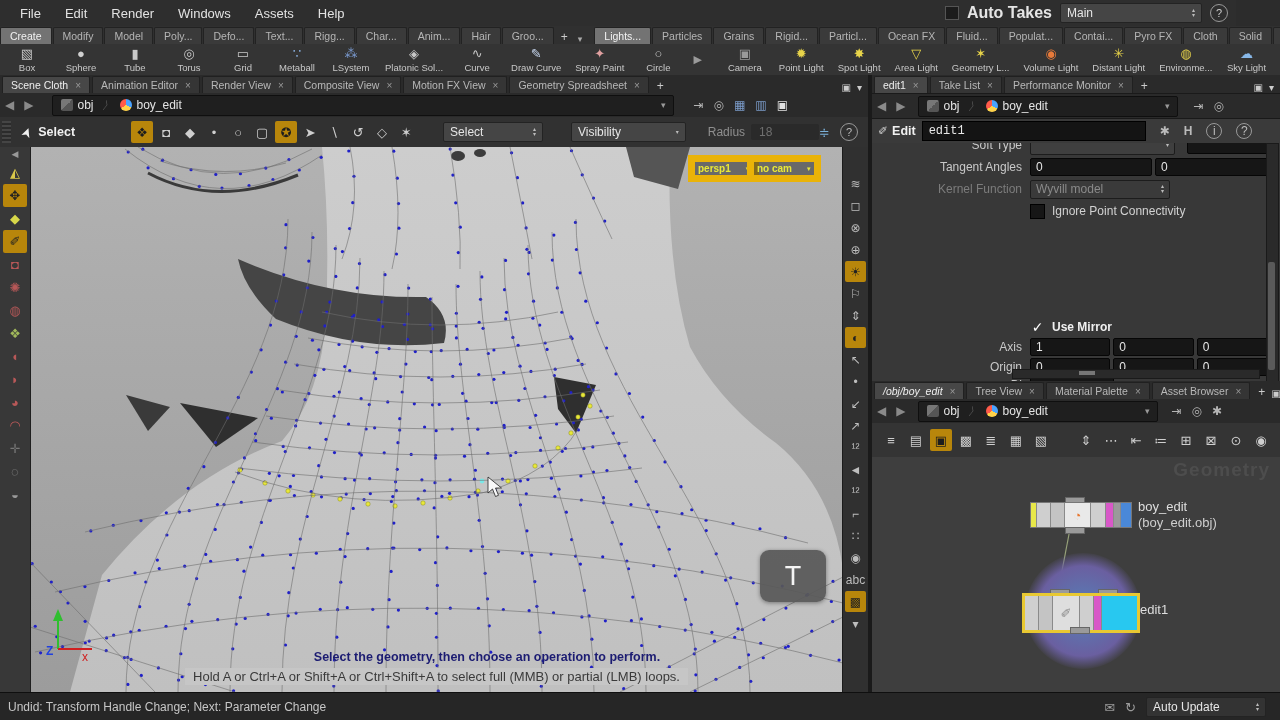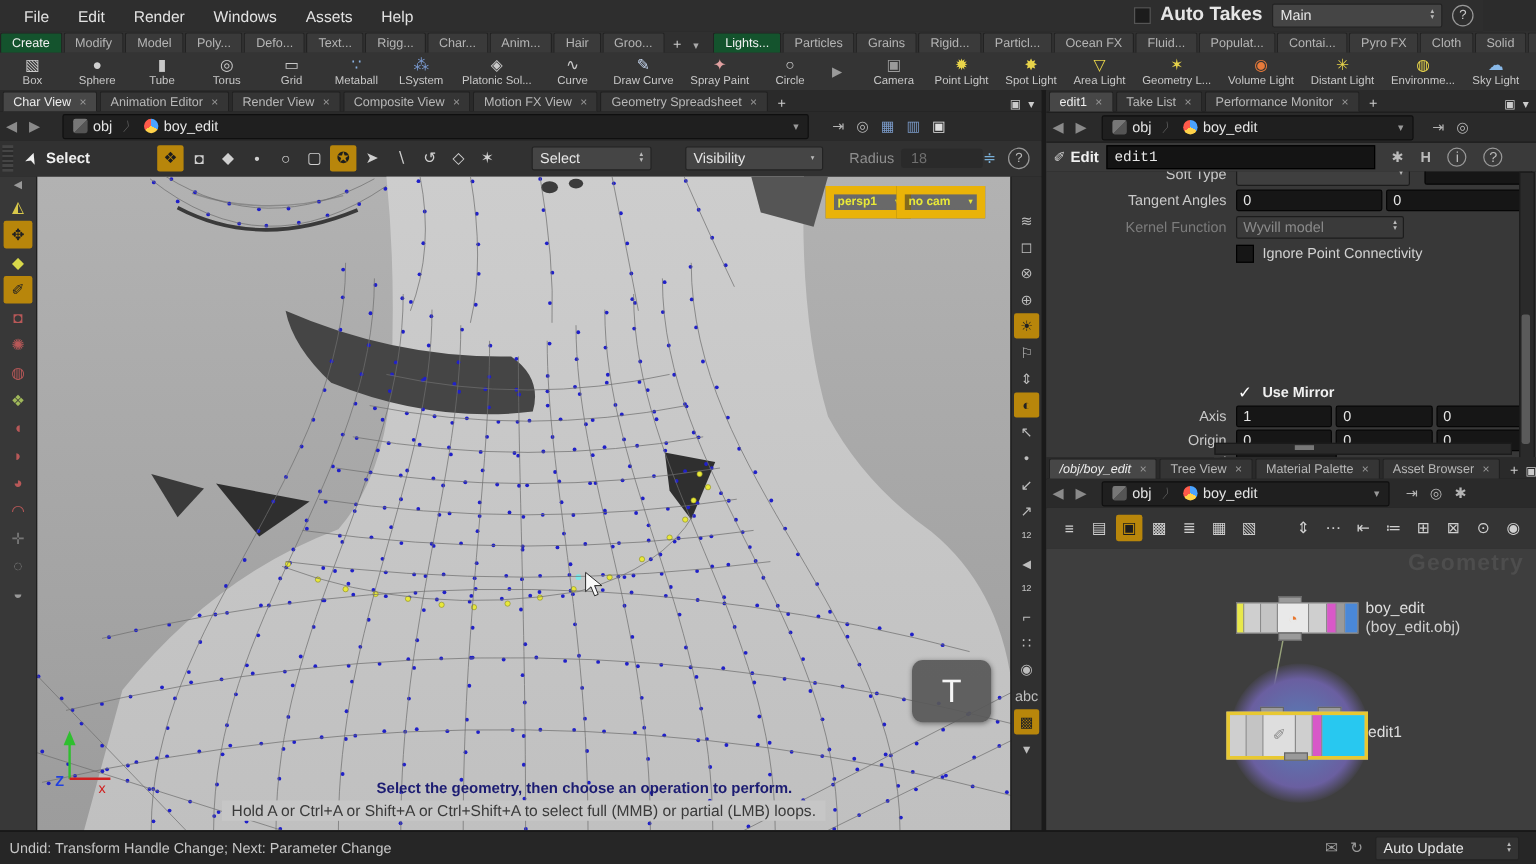--- a/index.html
+++ b/index.html
@@ -13,21 +13,21 @@
   #menubar-right{position:absolute;right:8px;top:0;height:26px;display:flex;align-items:center;gap:8px;}
   .cb{width:12px;height:12px;background:#1c1c1c;border:1px solid #555;display:inline-flex;align-items:center;justify-content:center;font-size:11px;color:#fff;}
   .dd{background:#454545;border:1px solid #232323;border-radius:2px;height:18px;display:flex;align-items:center;
       font-size:12px;color:#e6e6e6;padding:0 6px;position:relative;}
   .spin{display:flex;flex-direction:column;font-size:6px;line-height:5px;color:#bbb;margin-left:auto;padding-left:6px;}
   .qmark{width:16px;height:16px;border:1px solid #999;border-radius:50%;font-size:11px;color:#ccc;display:flex;align-items:center;justify-content:center;}
   
   #shelf-tabs{left:0;top:26px;width:1280px;height:18px;background:#303030;display:flex;align-items:flex-end;}
   .shelfgrip{width:8px;height:100%;background:repeating-linear-gradient(45deg,#444 0 2px,#2a2a2a 2px 4px);}
   .stab{font-size:10.5px;color:#b5b5b5;background:#3a3a3a;border:1px solid #222;border-bottom:none;padding:2px 9px 2px 9px;margin-right:1px;border-radius:2px 2px 0 0;white-space:nowrap;}
-  .stab.active{background:#14532d;color:#f2f2f2;}
+  .stab.active{background:#737373;color:#f2f2f2;}
   .tabplus{font-size:12px;color:#ccc;padding:0 6px;}
   .tabarrow{font-size:9px;color:#aaa;padding:0 4px;}
   .shelfsep{width:6px;height:100%;background:repeating-linear-gradient(0deg,#444 0 2px,#2a2a2a 2px 4px);margin:0 4px;}
   #shelf-tools{left:0;top:44px;width:1280px;height:31px;background:#343434;border-bottom:1px solid #1c1c1c;display:flex;align-items:center;}
   .tool{display:inline-flex;flex-direction:column;align-items:center;justify-content:center;padding:0 7px;min-width:40px;}
   .tool .tglyph{font-size:13px;line-height:14px;height:15px;}
   .tool .tlabel{font-size:9.5px;color:#c8c8c8;white-space:nowrap;line-height:11px;}
   .playmore{color:#9a9a9a;font-size:11px;padding:0 8px;}
   
   .ptabs{display:flex;align-items:flex-end;background:#2a2a2a;height:18px;border-bottom:1px solid #1a1a1a;}
@@ -269,21 +269,21 @@
         <div class="tglyph" style="color: rgb(136, 184, 232);">☁</div>
         <div class="tlabel">Sky Light</div>
       </div>
       <div class="tool"></div>
     </div>
 </div>
 
 <div class="abs ptabs" style="left:0;top:75px;width:868px;">
   <div id="scene-tabs" style="display:flex;align-items:flex-end;padding-left:2px;">
       <div class="ptab active">
-        <span>Char View</span>
+        <span>Scene Cloth</span>
         <span class="x">×</span>
       </div>
       <div class="ptab">
         <span>Animation Editor</span>
         <span class="x">×</span>
       </div>
       <div class="ptab">
         <span>Render View</span>
         <span class="x">×</span>
       </div>

